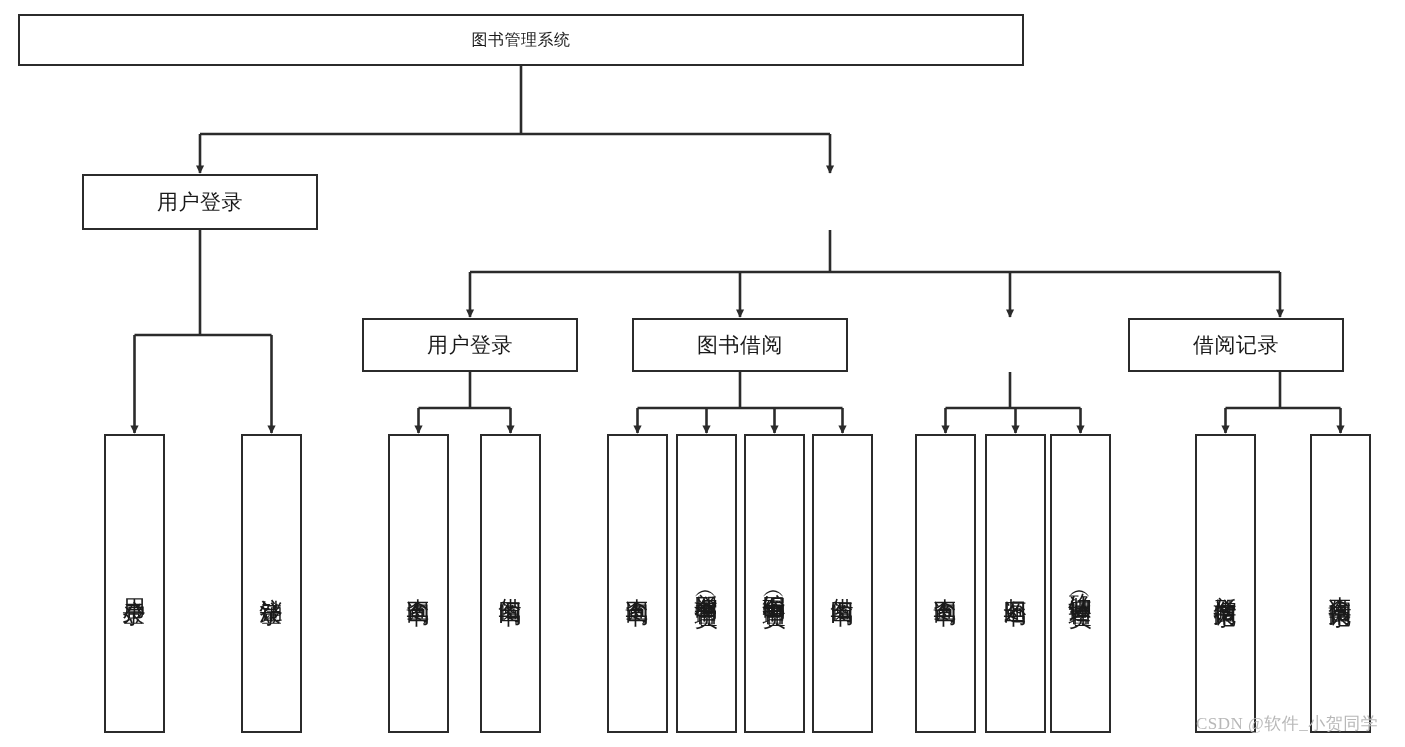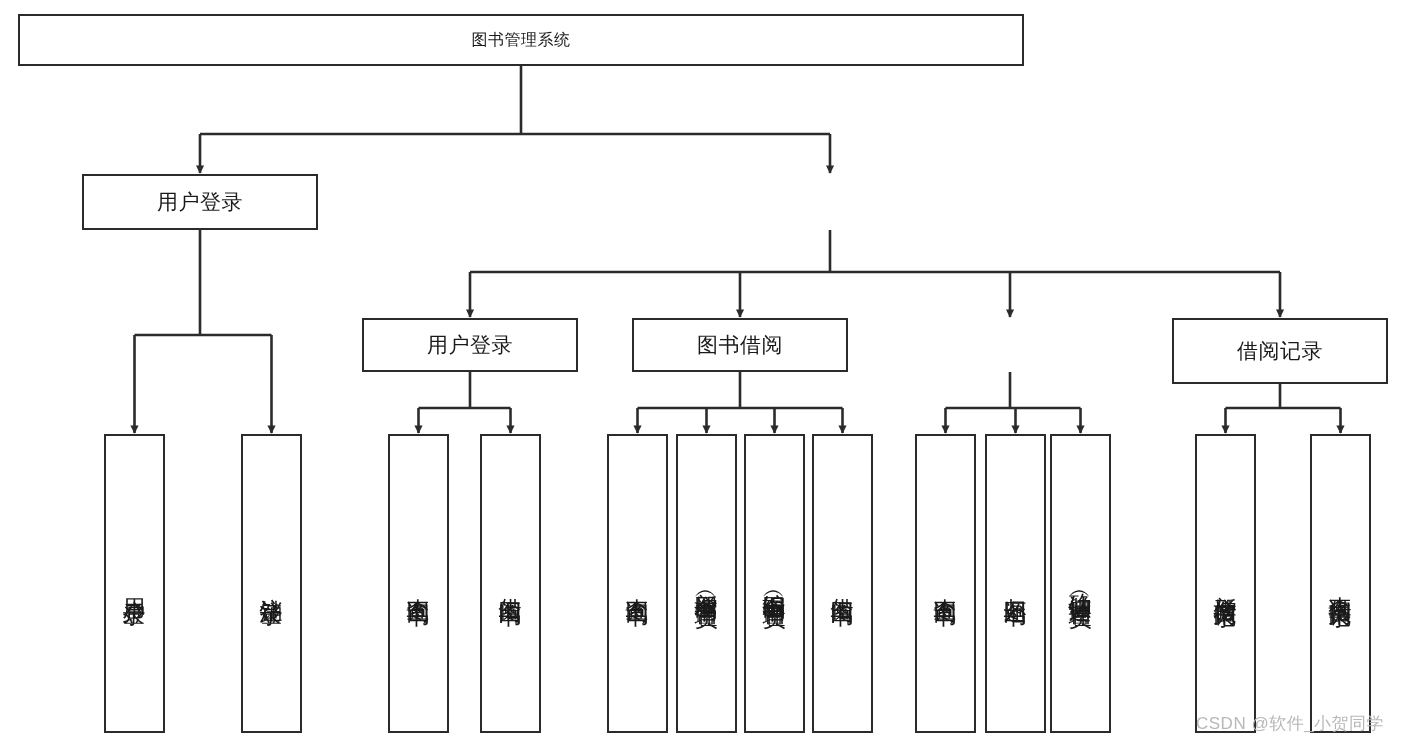--- a/index.html
+++ b/index.html
@@ -68,21 +68,21 @@
   .node.vert.tall .label {
     max-height: 284px;
   }
   .watermark {
     position: absolute;
     color: #b8b8b8;
     font-size: 17px;
     letter-spacing: 0.5px;
     white-space: nowrap;
     z-index: 3;
-    font-family: Liberation Sans, sans-serif;
+    font-family: Liberation Serif, serif;
   }
 </style>
 </head>
 <body>
 
 <div id="canvas">
 
   <svg id="edges" viewBox="0 0 1405 747" xmlns="http://www.w3.org/2000/svg">
     <defs>
       <marker id="arrowhead" markerWidth="9" markerHeight="9" refX="7.6" refY="4.5" orient="auto" markerUnits="userSpaceOnUse">
@@ -133,21 +133,21 @@
   <div class="node horiz" style="left:82px; top:174px; width:236px; height:56px;">
     <span class="label">用户登录</span>
   </div>
 
   <div class="node horiz" style="left:362px; top:318px; width:216px; height:54px;">
     <span class="label">用户登录</span>
   </div>
   <div class="node horiz" style="left:632px; top:318px; width:216px; height:54px;justify-content:center;">
     <span class="label">图书借阅</span>
   </div>
-  <div class="node horiz" style="left:1172px; top:318px; width:216px; height:66px;">
+  <div class="node horiz" style="left:1128px; top:318px; width:216px; height:54px;">
     <span class="label">借阅记录</span>
   </div>
 
   <div class="node vert" style="left:104px; top:434px; width:61px; height:299px;">
     <span class="label">用户登录</span>
   </div>
   <div class="node vert" style="left:241px; top:434px; width:61px; height:299px;">
     <span class="label">注销登录</span>
   </div>
 

